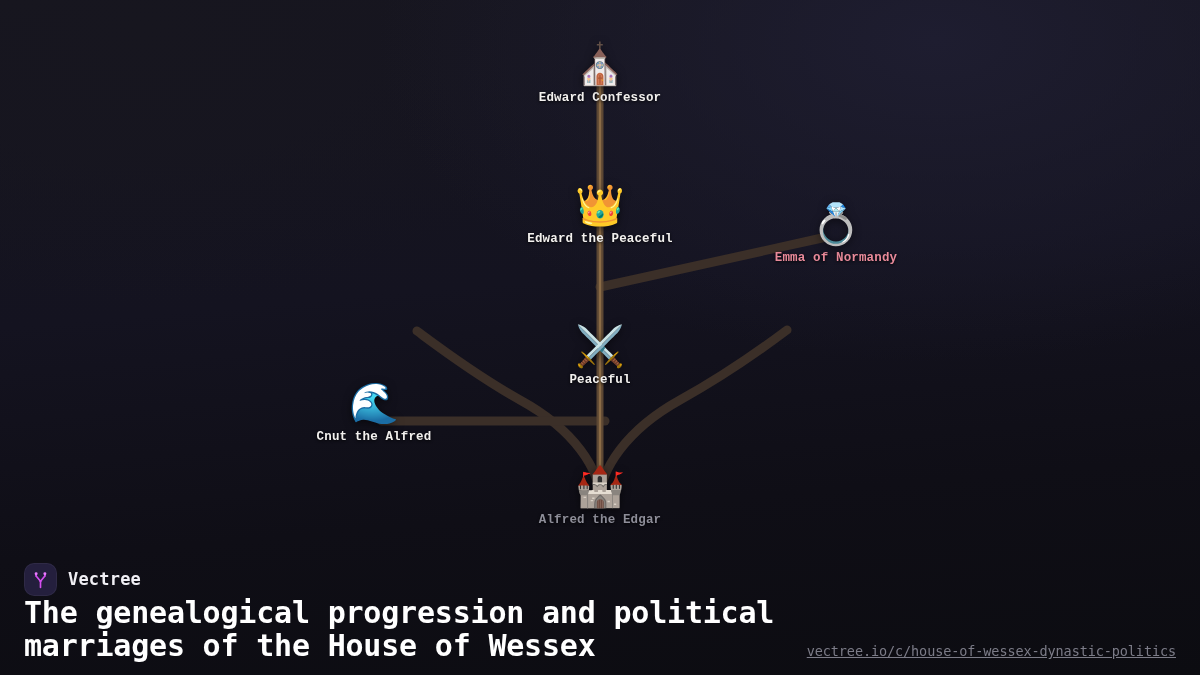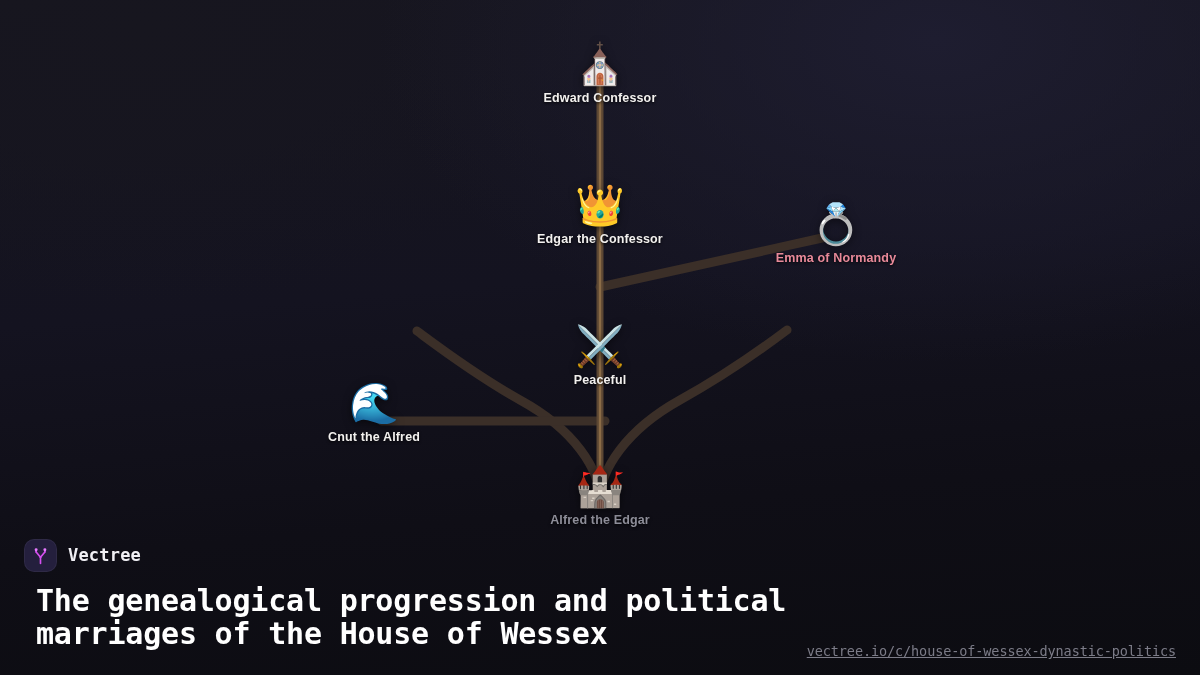--- a/index.html
+++ b/index.html
@@ -40,21 +40,21 @@
   }
   .node-emoji {
     font-family: "DejaVu Sans", sans-serif;
     font-size: 40px;
     line-height: 46px;
     text-align: center;
     filter: drop-shadow(0 2px 4px rgba(0,0,0,.55));
   }
   .node-label {
     margin-top: 4px;
-    font-family: Liberation Sans, sans-serif;
+    font-family: Liberation Mono, monospace;
     font-size: 12.5px;
     font-weight: 700;
     letter-spacing: .15px;
     white-space: nowrap;
     text-align: center;
     text-shadow: 0 1px 3px rgba(0,0,0,.85);
   }
   .label-primary  { color: #f3f1ef; }
   .label-muted    { color: #8e8e99; }
   .label-marriage { color: #e98a9a; }
@@ -93,21 +93,21 @@
     letter-spacing: .2px;
   }
   #headline {
     font-family: "DejaVu Sans Mono", "Liberation Mono", monospace;
     font-size: 30px;
     font-weight: 700;
     line-height: 1.12;
     color: #ffffff;
     letter-spacing: -.2px;
     max-width: 800px;
-    margin: 12px;
+    margin: 0;
   }
   #url {
     position: absolute;
     right: 24px;
     bottom: 16px;
     font-family: "DejaVu Sans Mono", "Liberation Mono", monospace;
     font-size: 13.5px;
     color: #7c7c88;
     letter-spacing: -.1px;
     white-space: nowrap;
@@ -133,21 +133,21 @@
     <path d="M 600 505 L 600 60" stroke="#8a6b46" stroke-width="2.4" stroke-linecap="butt" fill="none"></path>
   </svg>
 
   <div id="nodes-layer">
       <div class="node" style="left: 600px; top: 73px;">
         <div class="node-emoji">⛪</div>
         <div class="node-label label-primary">Edward Confessor</div>
       </div>
       <div class="node" style="left: 600px; top: 214px;">
         <div class="node-emoji">👑</div>
-        <div class="node-label label-primary">Edgar the Confessor</div>
+        <div class="node-label label-primary">Edward the Peaceful</div>
       </div>
       <div class="node" style="left: 836px; top: 233px;">
         <div class="node-emoji">💍</div>
         <div class="node-label label-marriage">Emma of Normandy</div>
       </div>
       <div class="node" style="left: 600px; top: 355px;">
         <div class="node-emoji">⚔️</div>
         <div class="node-label label-primary">Peaceful</div>
       </div>
       <div class="node" style="left: 374px; top: 412px;">

